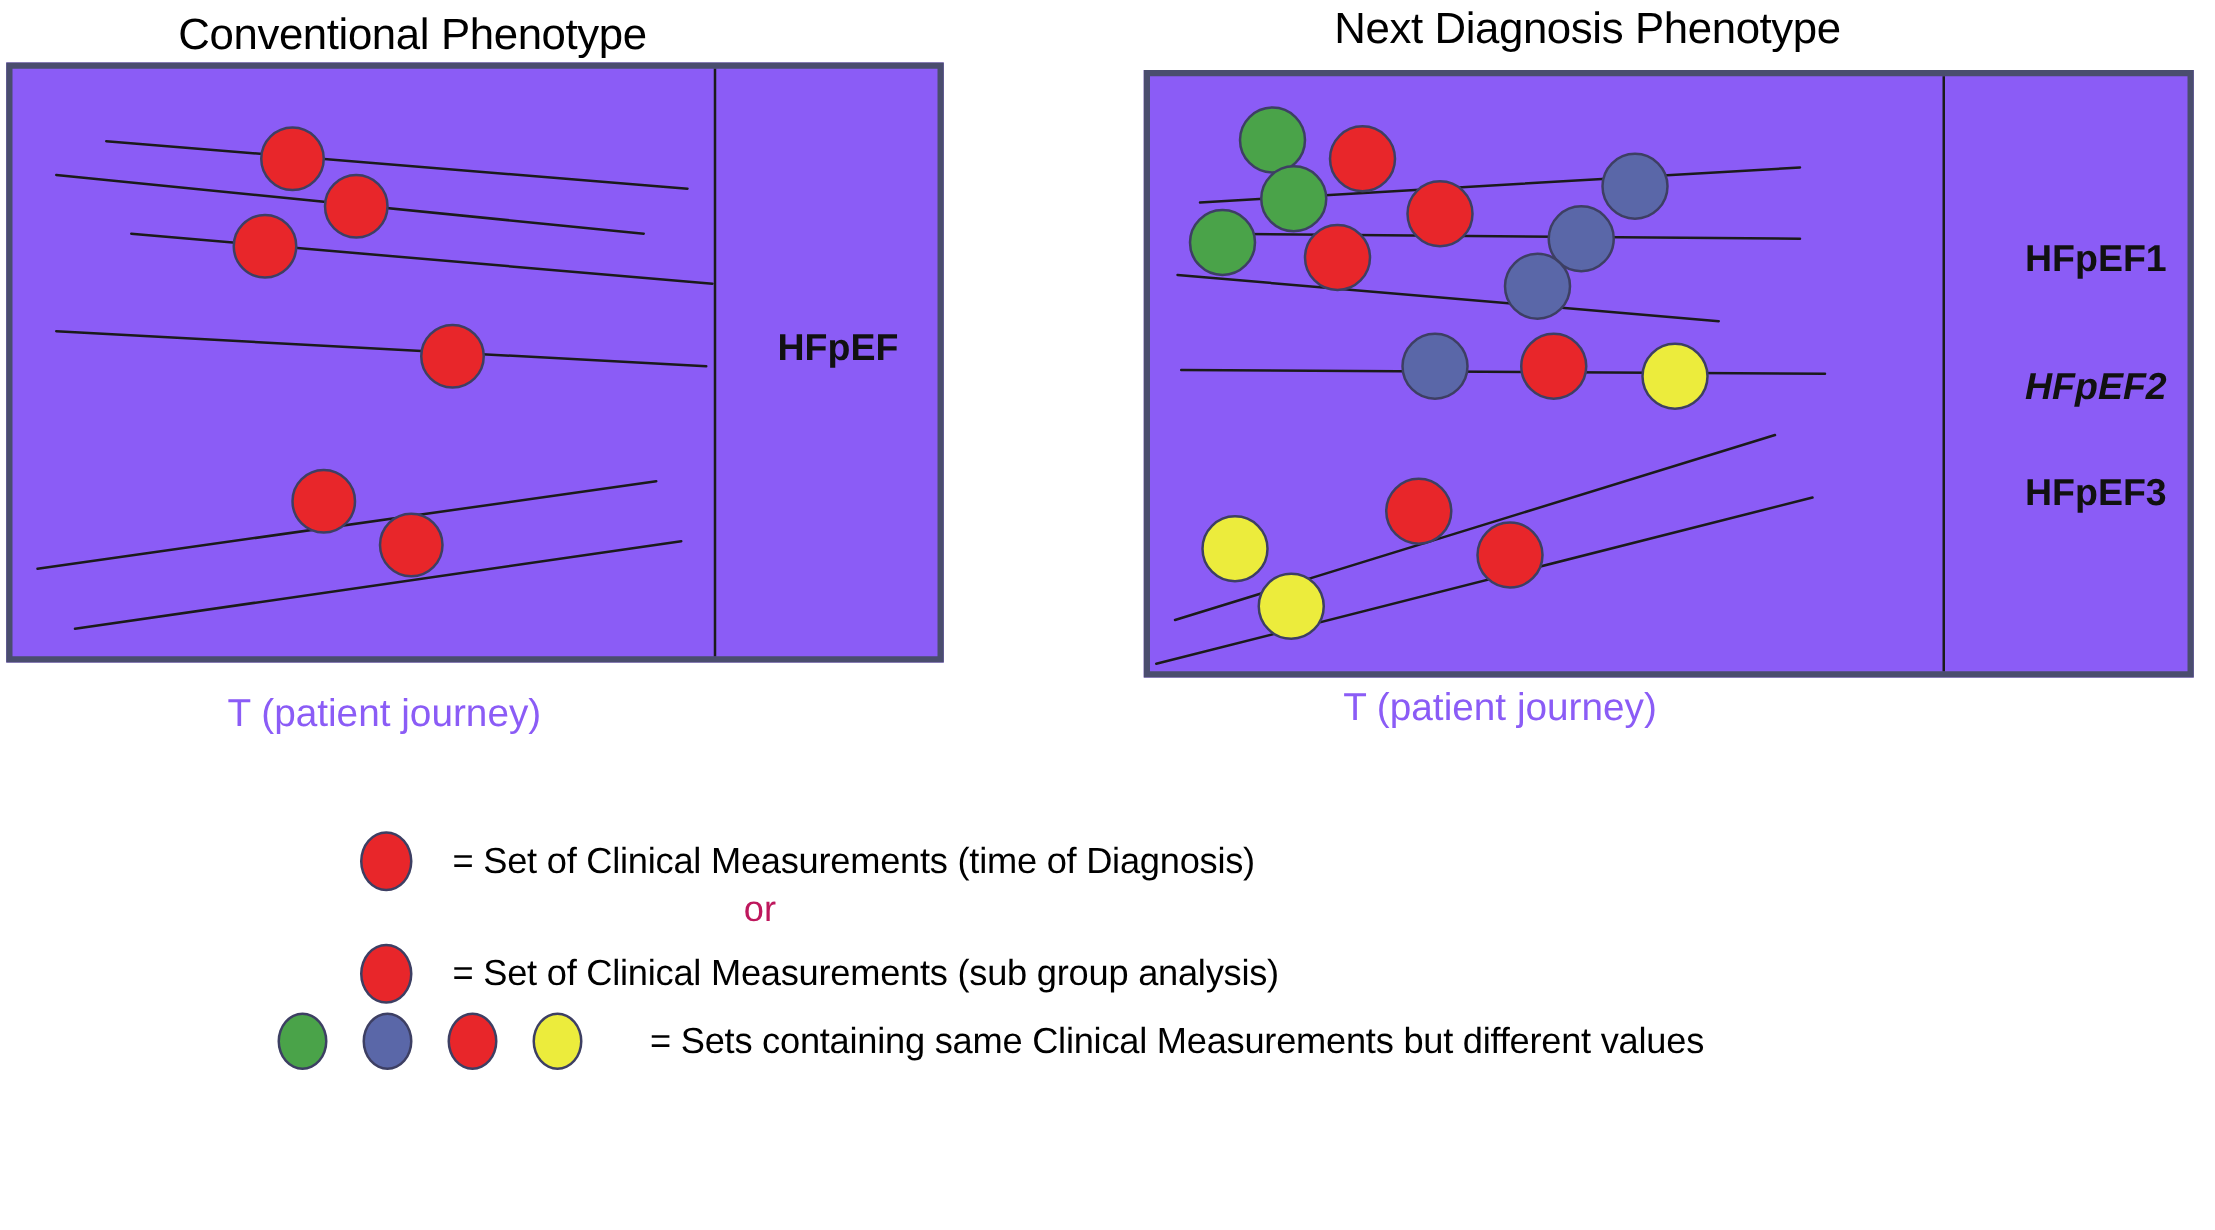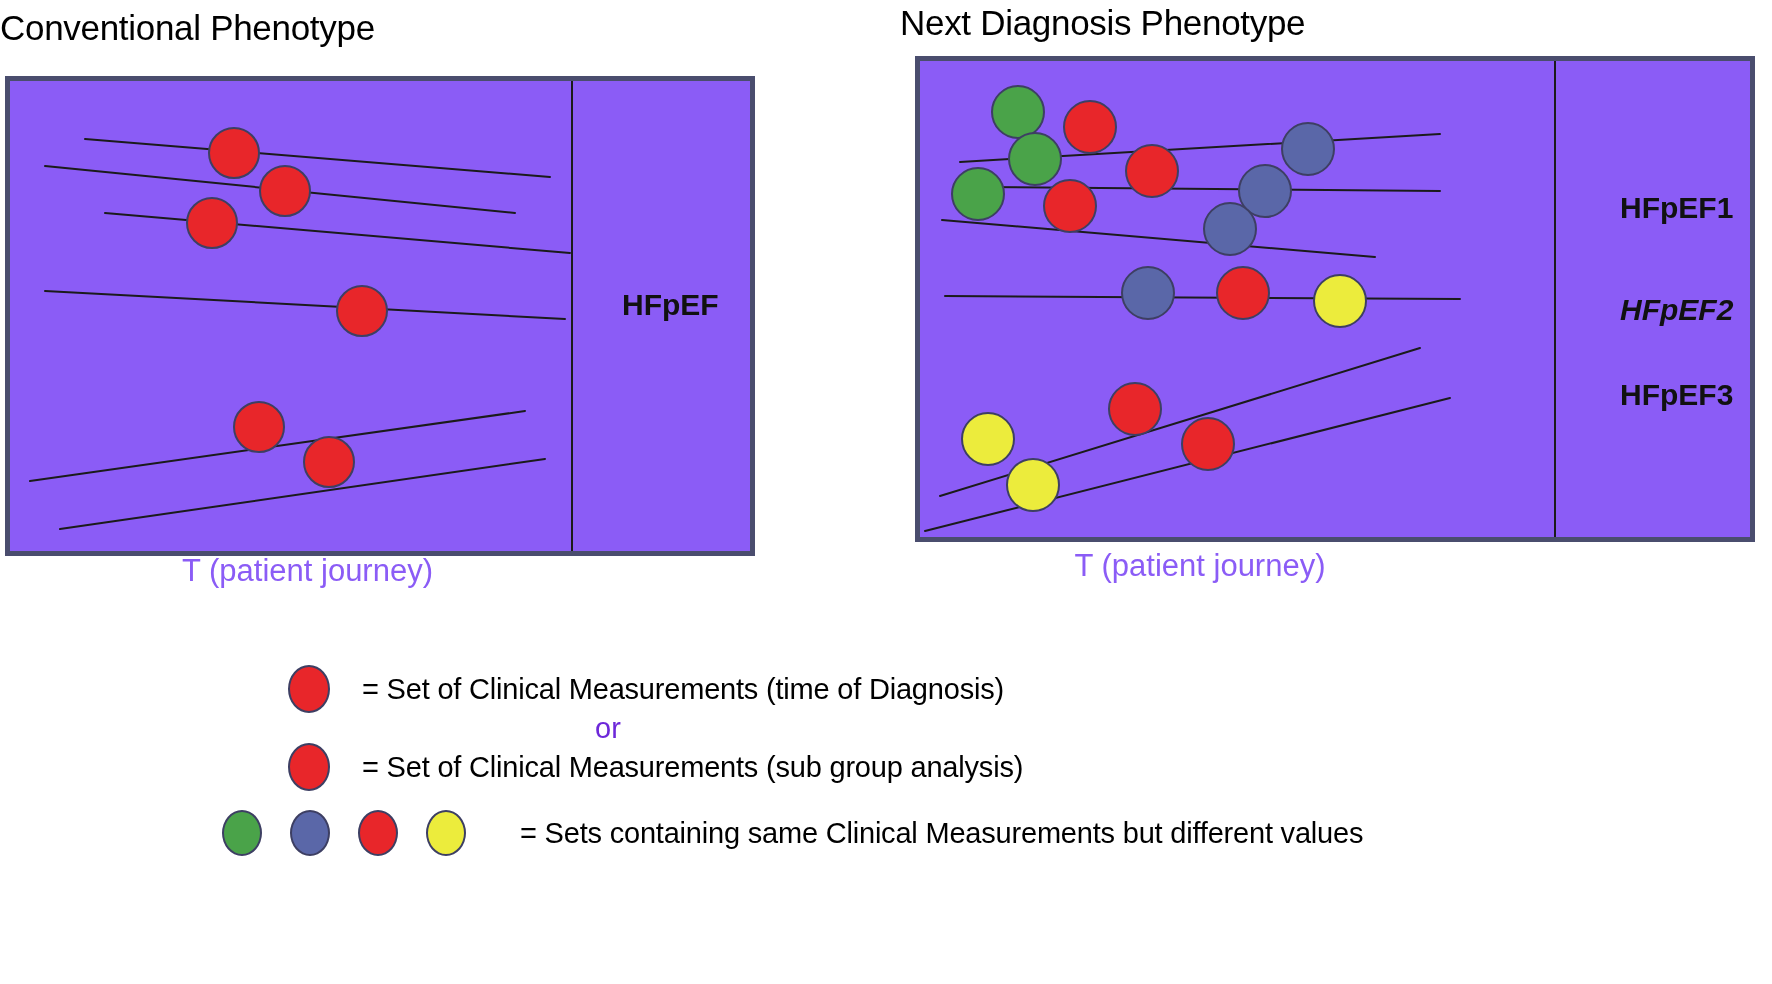--- a/index.html
+++ b/index.html
@@ -19,33 +19,33 @@
 
   
   .panel-title {
     position: absolute;
     font-family: "Liberation Sans", "DejaVu Sans", sans-serif;
     font-size: 35px;
     font-weight: 400;
     color: #000000;
     letter-spacing: -0.3px;
     white-space: nowrap;
-    text-align: left;
+    text-align: center;
   }
   #title-left  { left: 0px;   top: 8px;  width: 660px; }
   #title-right { left: 900px; top: 3px;  width: 740px; }
 
   
   .panel {
     position: absolute;
     box-sizing: border-box;
     border: 5px solid #4a4d6e;
     background: #8b5cf6;
   }
-  #panel-left  { left: 5px;   top: 76px; width: 750px;  height: 480px; }
+  #panel-left  { left: 5px;   top: 50px; width: 750px;  height: 480px; }
   #panel-right { left: 915px; top: 56px; width: 840px;  height: 486px; }
 
   .panel-svg {
     position: absolute;
     left: 0; top: 0;
     width: 100%;
     height: 100%;
     display: block;
   }
 
@@ -95,30 +95,30 @@
     width: 1772px;
     height: 330px;
   }
   .legend-row {
     position: absolute;
     display: flex;
     align-items: center;
     justify-content: center;
   }
   #legend-row-1 { left: 288px; top: 10px; }
-  #legend-row-2 { left: 288px; top: 88px; }
+  #legend-row-2 { left: 288px; top: 100px; }
   #legend-row-3 { left: 222px; top: 155px; }
 
   .legend-or {
     position: absolute;
     left: 595px;
     top: 57px;
     font-family: "Liberation Sans", "DejaVu Sans", sans-serif;
     font-size: 29px;
-    color: #6d28d9;
+    color: #be185d;
   }
 
   .legend-dot {
     border-radius: 50%;
     flex: 0 0 auto;
     box-sizing: border-box;
   }
   .legend-dot.lg { width: 42px; height: 48px; }
   .legend-dot.sm { width: 40px; height: 46px; }
 

